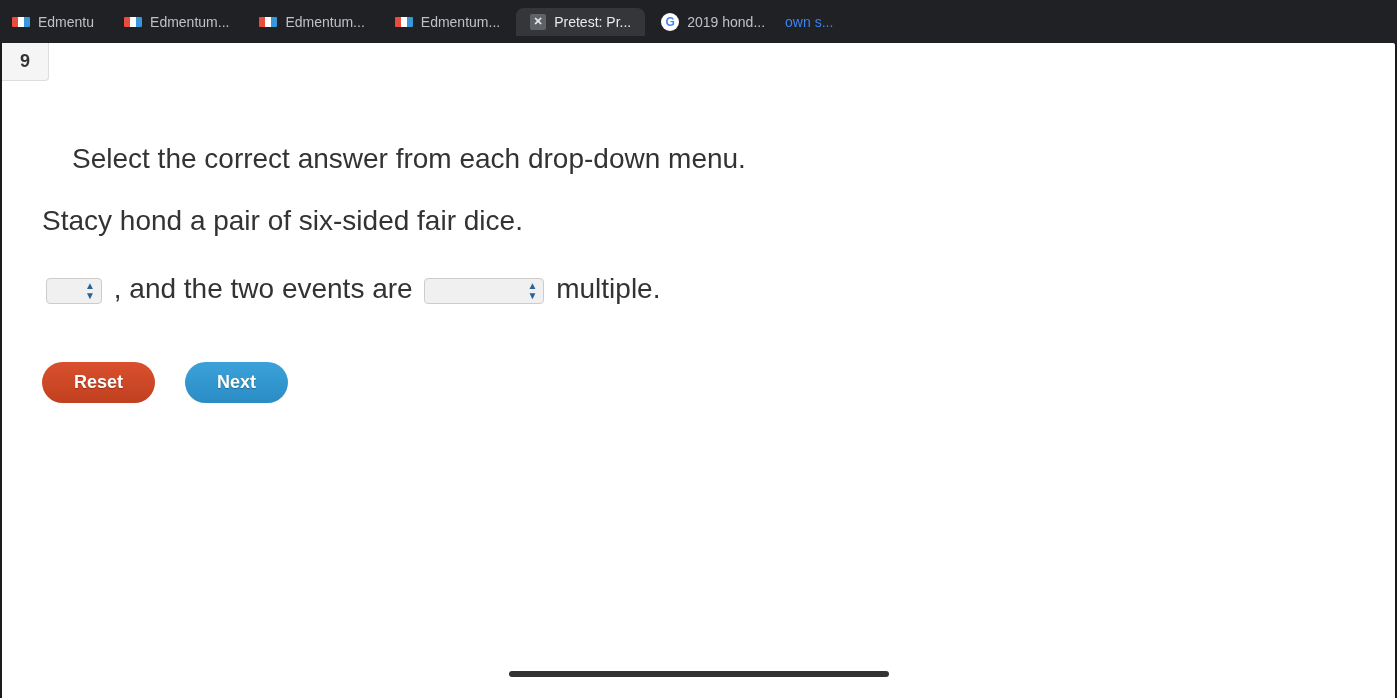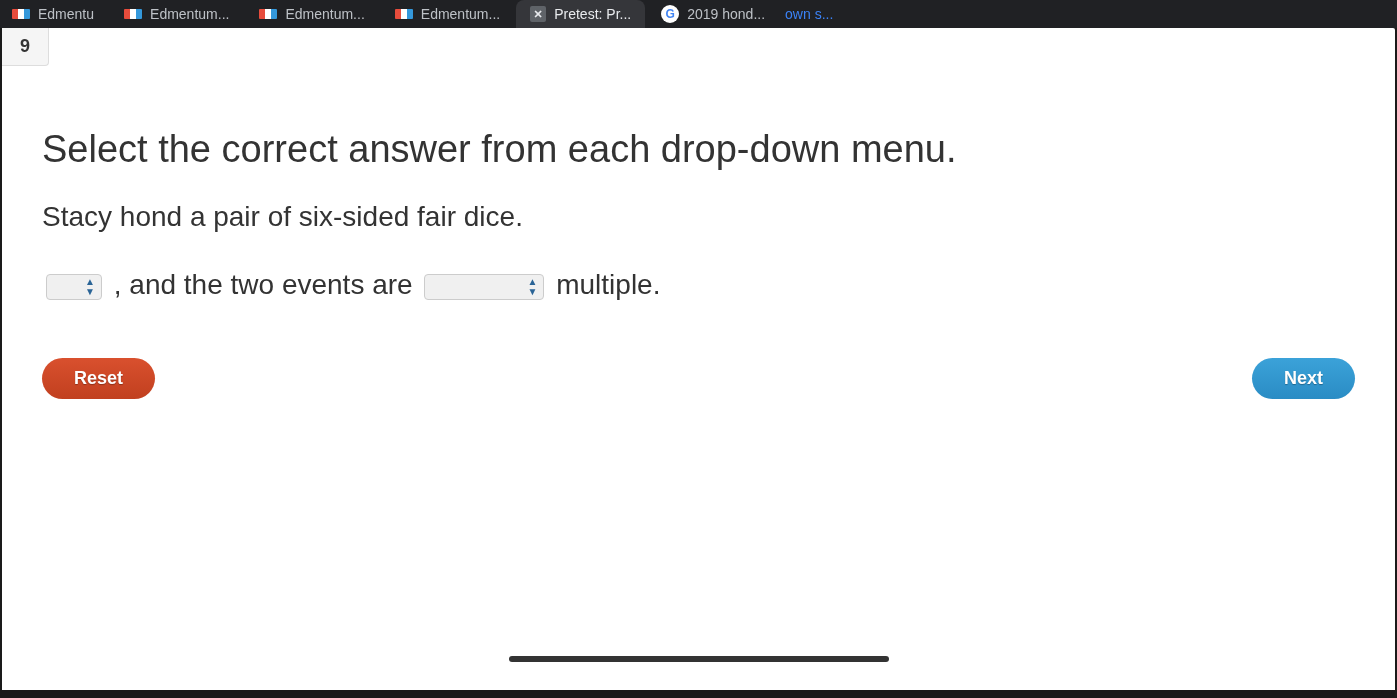--- a/index.html
+++ b/index.html
@@ -11,21 +11,21 @@
       font-family: Arial, Helvetica, sans-serif;
       background: #1a1a1a;
       width: 1397px;
       height: 698px;
       overflow: hidden;
       position: relative;
     }
     .browser-tabs {
       display: flex;
       background: #202124;
-      height: 28px;
+      height: 43px;
       align-items: center;
       padding-left: 10px;
       gap: 2px;
     }
     .tab {
       display: flex;
       align-items: center;
       padding: 6px 14px;
       color: #bdc1c6;
       font-size: 14px;
@@ -100,23 +100,24 @@
       font-size: 18px;
       font-weight: bold;
       color: #333;
       border-radius: 0 0 4px 0;
     }
     .question-body {
       padding: 100px 40px 20px 40px;
       color: #333;
     }
     .instruction {
-      font-size: 38px;
+      font-size: 28px;
       color: #333;
       margin-bottom: 30px;
+      margin-left: 30px;
     }
     .scenario {
       font-size: 28px;
       color: #333;
       margin-bottom: 30px;
     }
     .question-line {
       font-size: 28px;
       color: #333;
       line-height: 1.6;
@@ -140,21 +141,21 @@
     }
     .dropdown-arrows {
       font-size: 10px;
       color: #2a6496;
       line-height: 1;
       display: flex;
       flex-direction: column;
     }
     .button-row {
       display: flex;
-      justify-content: space-between;
+      justify-content: flex-start;
       gap: 30px;
       margin-top: 50px;
     }
     .pill-button {
       border: none;
       border-radius: 22px;
       padding: 10px 32px;
       font-size: 18px;
       font-weight: bold;
       color: #fff;

